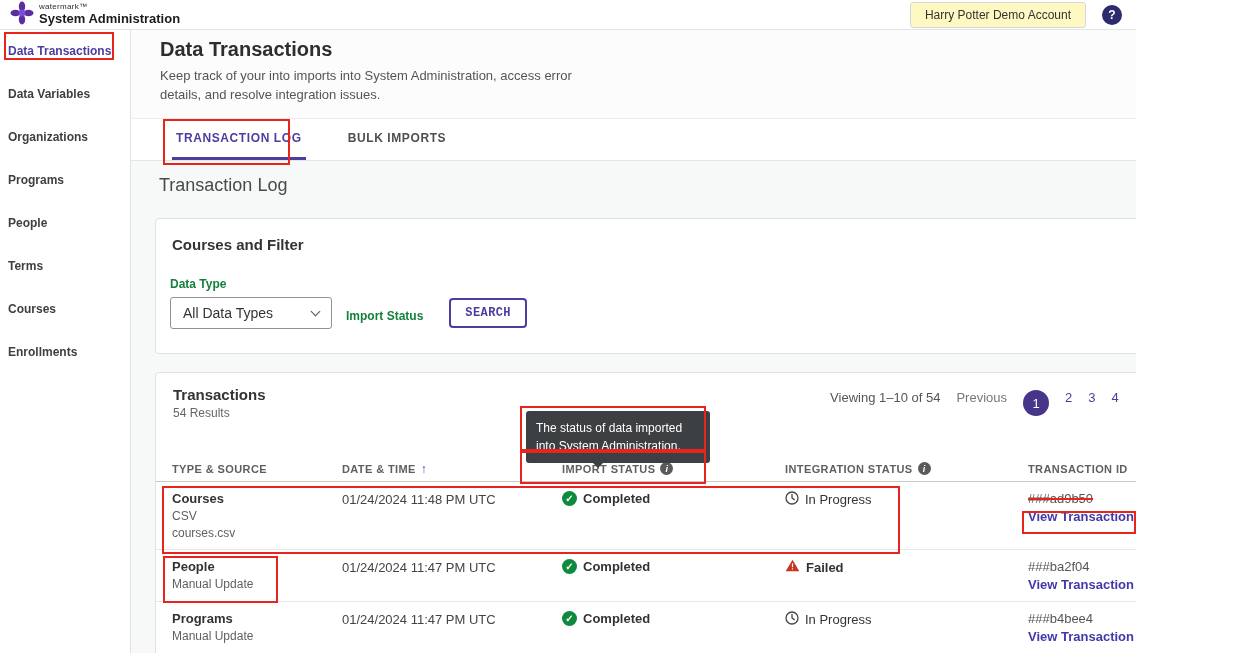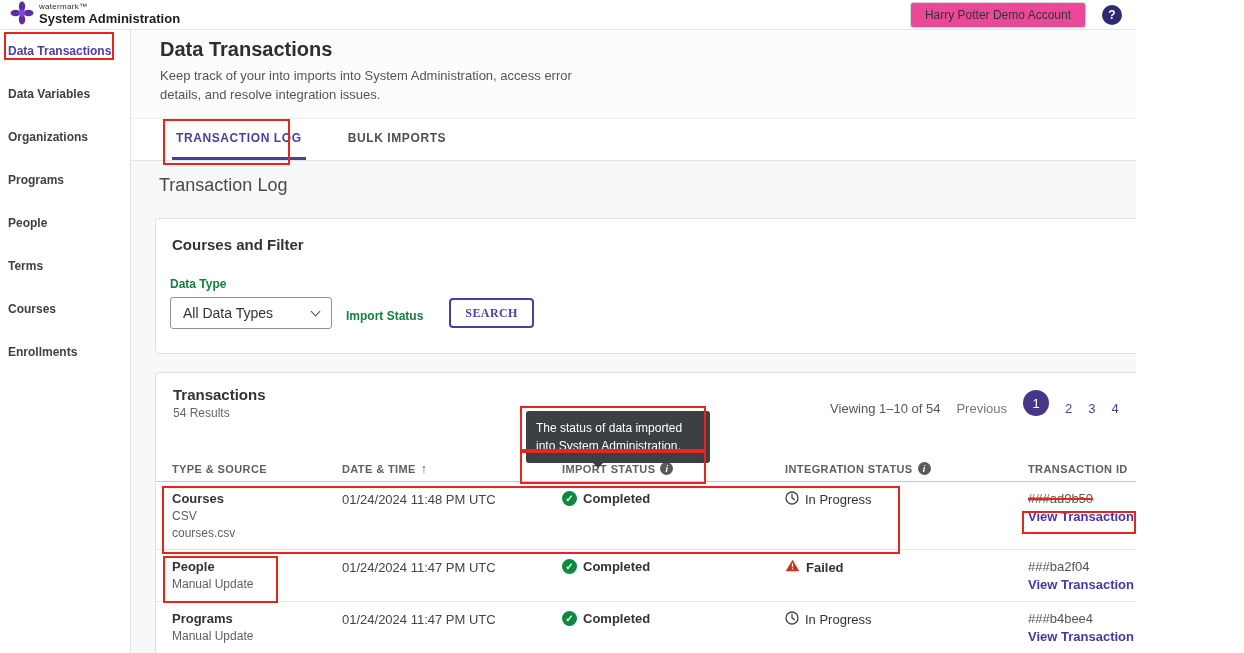--- a/index.html
+++ b/index.html
@@ -8,21 +8,21 @@
 
   
   .topbar { position:absolute; left:0; top:0; width:100%; height:30px; background:#fff;
             border-bottom:1px solid #e4e4e4; display:flex; align-items:center;
             justify-content:space-between; padding:0 14px 0 10px; z-index:6; }
   .brand { display:flex; align-items:center; gap:5px; }
   .brand-text { line-height:1.05; }
   .brand-top { font-size:8px; color:#2b2b2b; letter-spacing:.3px; }
   .brand-name { font-size:13px; font-weight:700; color:#1b1b1b; }
   .topbar-right { display:flex; align-items:center; gap:16px; }
-  .account-btn { border:1px solid #d8d8d8; background:#ec4899; border-radius:3px;
+  .account-btn { border:1px solid #d8d8d8; background:#fef9c3; border-radius:3px;
                  padding:5px 14px; font-size:12px; color:#333; cursor:pointer;
                  font-family:"Liberation Sans", sans-serif; }
   .help-circle { width:20px; height:20px; border-radius:50%; background:#2d2a6e; color:#fff;
                  display:flex; align-items:center; justify-content:center; font-size:12px;
                  font-weight:700; cursor:pointer; }
 
   
   .sidebar { position:absolute; left:0; top:30px; width:131px; bottom:0; background:#fff;
              border-right:1px solid #e2e2e2; padding-top:6px; z-index:5; }
   .side-item { height:43px; padding:8px 8px 0 8px; font-size:12px; font-weight:700;
@@ -53,29 +53,29 @@
   .filters { position:absolute; left:14px; top:58px; display:flex; align-items:flex-end; gap:14px; }
   .field-label { font-size:12px; font-weight:700; color:#15803d; margin-bottom:6px; }
   .select-box { display:flex; align-items:center; justify-content:space-between; height:32px;
                 border:1px solid #929292; border-radius:3px; background:#fff; padding:0 12px;
                 font-size:14px; color:#333; cursor:pointer; }
   .sel-1 { width:162px; } .sel-2 { width:152px; }
   .chev { width:7px; height:7px; border-right:1.6px solid #555; border-bottom:1.6px solid #555;
           transform:rotate(45deg); margin-top:-4px; }
   .search-btn { height:30px; padding:0 14px; border:2px solid #4c3d9e; border-radius:4px; background:#fff;
                 color:#4c3d9e; font-size:12px; font-weight:700; letter-spacing:.4px; cursor:pointer;
-                font-family:Liberation Serif, serif; margin-left:12px; margin-bottom:1px; }
+                font-family:Liberation Mono, monospace; margin-left:12px; margin-bottom:1px; }
 
   
   .txn-card { position:absolute; left:24px; top:211px; width:1075px; height:320px; background:#fff;
               border:1px solid #e0e0e0; border-radius:4px; }
   .txn-title { position:absolute; left:17px; top:13px; font-size:15px; font-weight:700; color:#333; }
   .txn-results { position:absolute; left:17px; top:33px; font-size:12px; color:#666; }
 
-  .pagination { position:absolute; right:16px; top:17px; display:flex; align-items:flex-end; gap:16px; }
+  .pagination { position:absolute; right:16px; top:17px; display:flex; align-items:flex-start; gap:16px; }
   .pg-viewing { font-size:13px; color:#555; }
   .pg-prev { font-size:13px; color:#787878; cursor:pointer; }
   .pg-circle { width:26px; height:26px; border-radius:50%; background:#463589; color:#fff;
                display:flex; align-items:center; justify-content:center; font-size:13px; cursor:pointer; }
   .pg-num { font-size:13px; color:#4c3d9e; cursor:pointer; }
   .pg-ellipsis { font-size:13px; color:#777; }
   .pg-next { font-size:13px; color:#4c3d9e; font-weight:700; cursor:pointer; }
 
   
   .tooltip { position:absolute; left:370px; top:38px; width:184px; background:#3c4043; color:#fff;

